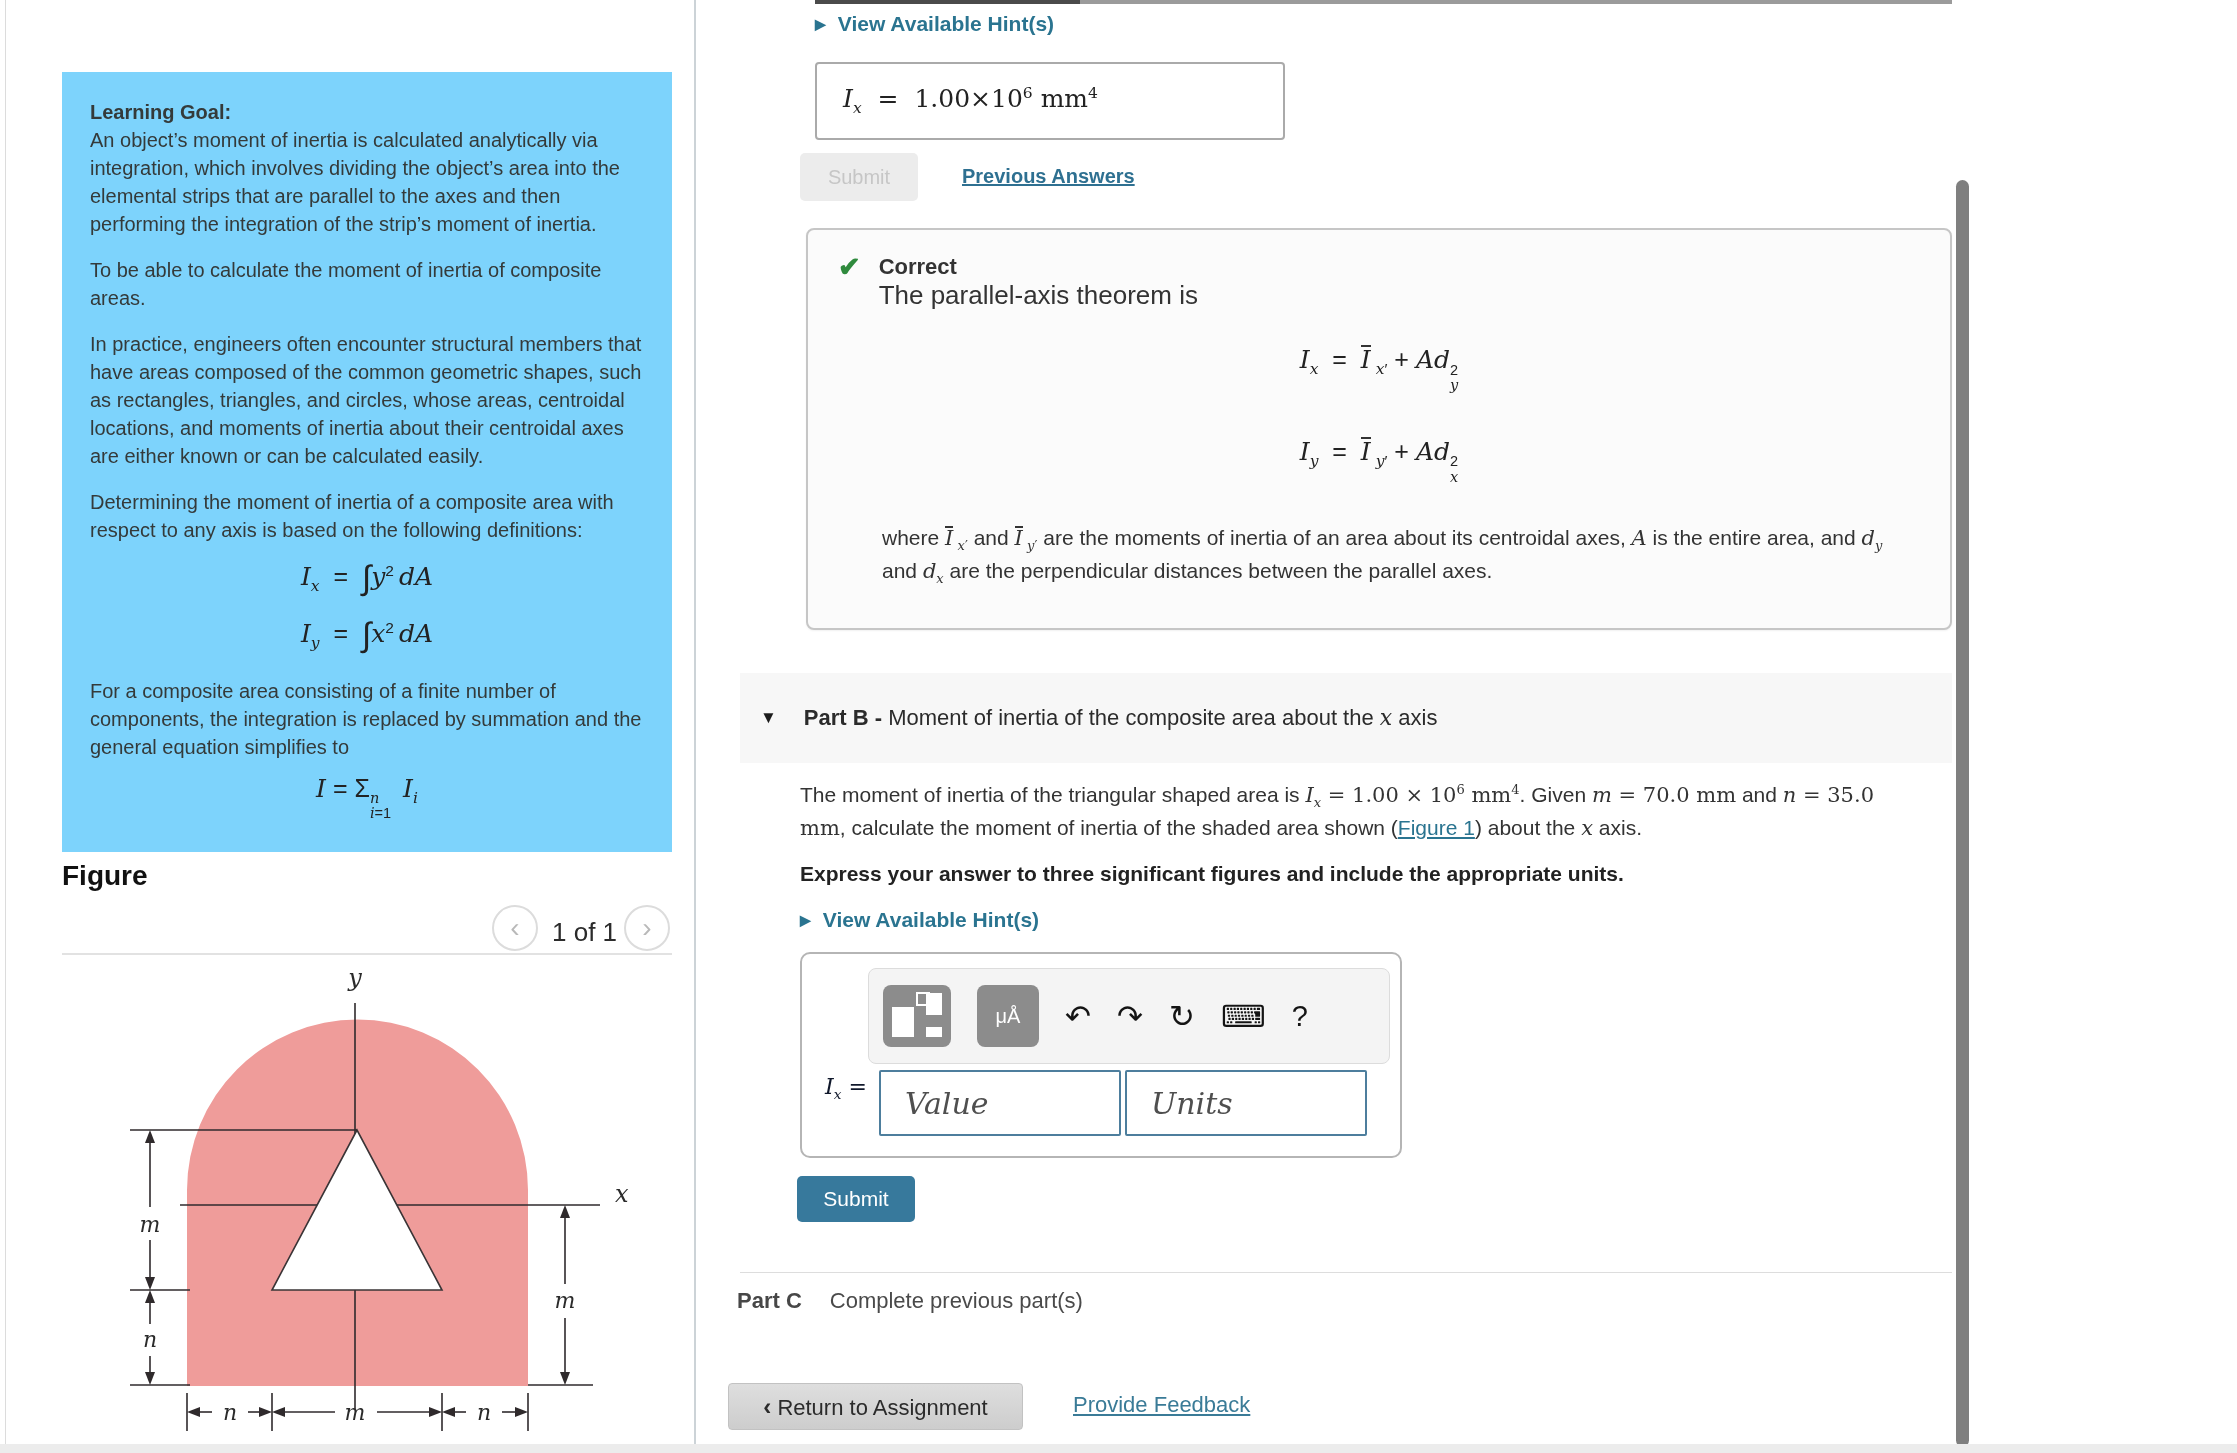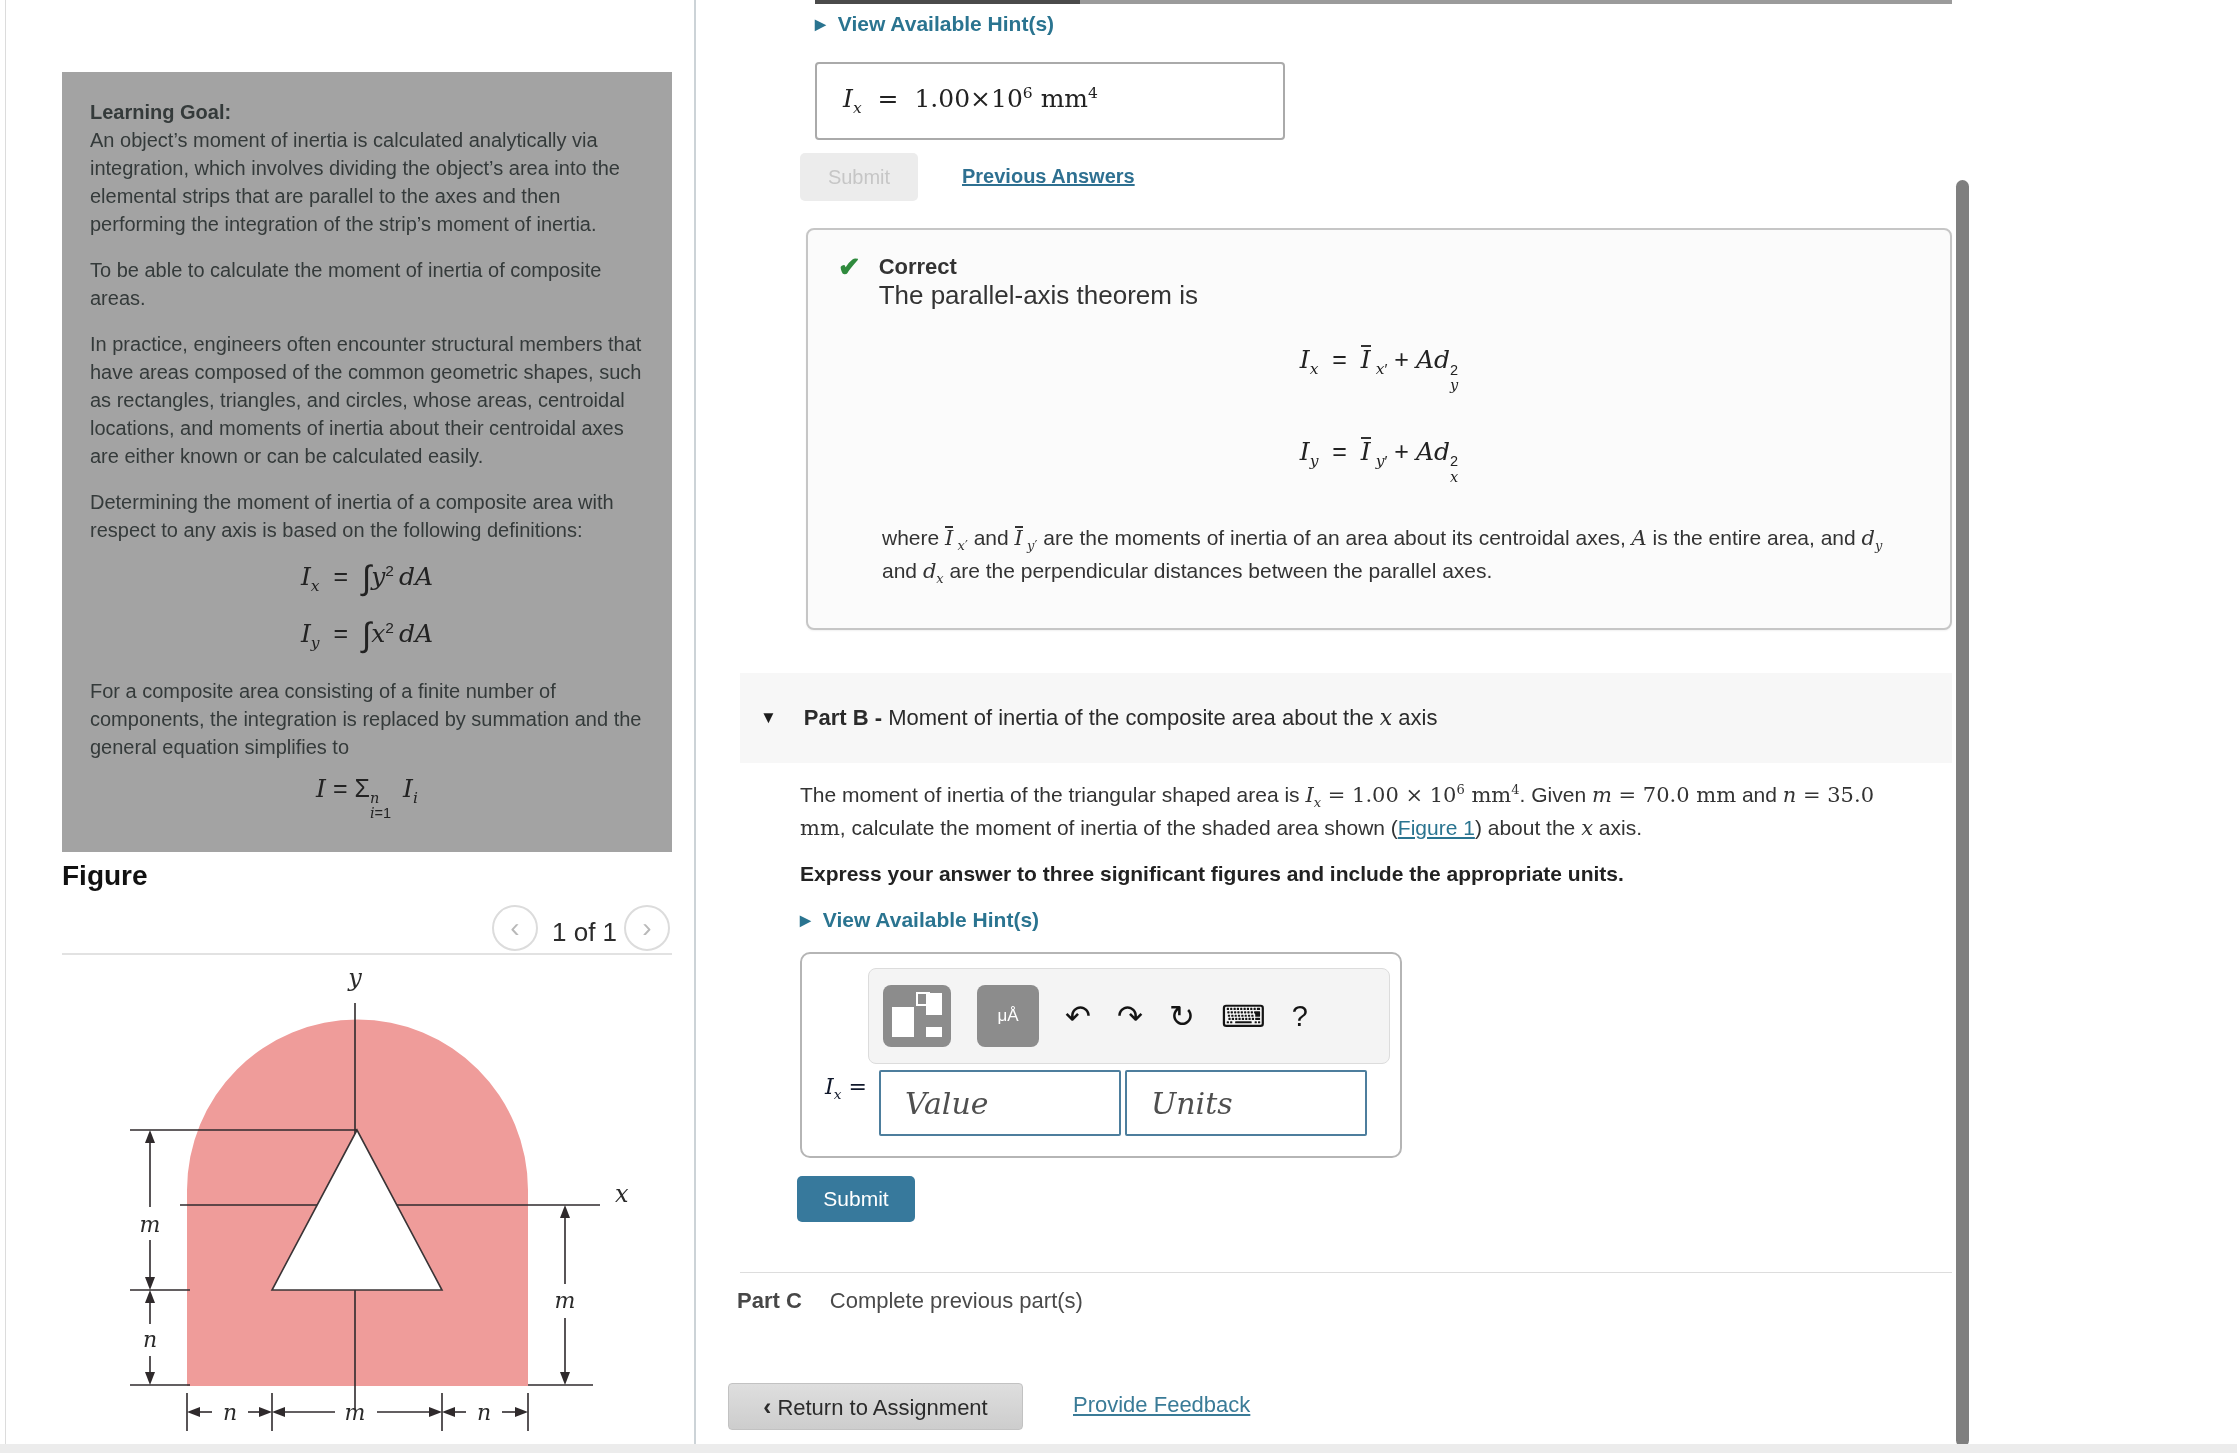--- a/index.html
+++ b/index.html
@@ -7,21 +7,21 @@
         font-family:"Liberation Sans",sans-serif;color:#333;}
   .abs{position:absolute;}
   .m, .math{font-family:"DejaVu Serif",serif;}
   i{font-family:"DejaVu Serif",serif;font-style:italic;}
   sub,sup{font-size:0.62em;}
   .ol{display:inline-block;border-top:2px solid #333;line-height:1;}
   .ss{display:inline-flex;flex-direction:column;font-size:0.58em;vertical-align:-0.45em;line-height:1.05;text-align:left;}
   .int{font-size:1.35em;vertical-align:-0.12em;}
   .tlink{color:#2a7490;text-decoration:underline;cursor:pointer;}
   
-  .teal{left:62px;top:72px;width:610px;height:780px;background:#a3a3a3;box-sizing:border-box;
+  .teal{left:62px;top:72px;width:610px;height:780px;background:#7dd3fc;box-sizing:border-box;
         padding:26px 28px;font-size:20px;line-height:1.40;color:#343a3a;}
   .teal p{margin:0 0 18px 0;}
   .lg-title{font-weight:bold;}
   .eqline{text-align:center;font-size:25px;margin:6px 0 10px 0;color:#222;}
   
   .fig-title{left:62px;top:860px;font-size:28px;font-weight:bold;color:#111;}
   .pager-btn{width:46px;height:46px;border-radius:50%;border:2px solid #dcdcdc;background:#fff;
              display:flex;align-items:center;justify-content:center;font-size:28px;color:#b9b9b9;
              box-sizing:border-box;cursor:pointer;}
   .pager-label{font-size:26px;color:#2b2b2b;}
@@ -52,21 +52,21 @@
   .partb-title{font-size:22px;color:#2b2b2b;}
   .partb-title b{font-weight:bold;}
   .problem{left:800px;top:780px;width:1075px;font-size:21px;line-height:1.45;color:#333;}
   .express{left:800px;top:862px;font-size:21px;font-weight:bold;color:#222;}
   .widget{left:800px;top:952px;width:602px;height:206px;border:2px solid #b5b5b5;border-radius:10px;
           box-sizing:border-box;background:#fff;}
   .wtoolbar{position:absolute;left:66px;top:14px;width:522px;height:96px;background:#f4f4f4;
             border:1px solid #dcdcdc;border-radius:8px;display:flex;align-items:center;padding:0 14px;
             box-sizing:border-box;gap:26px;}
   .tbtn{width:68px;height:62px;background:#8c8c8c;border:none;border-radius:8px;position:relative;cursor:pointer;}
-  .tbtn.mu{width:62px;color:#fff;font-size:17px;font-family:"Liberation Sans",sans-serif;}
+  .tbtn.mu{width:62px;color:#fff;font-size:20px;font-family:"Liberation Sans",sans-serif;}
   .ticon{font-size:31px;color:#141414;background:none;border:none;cursor:pointer;font-family:"DejaVu Sans",sans-serif;padding:0;}
   .ticon.q{font-size:29px;font-family:"Liberation Sans",sans-serif;}
   .wlabel{position:absolute;left:16px;top:120px;width:56px;text-align:center;font-size:22px;color:#0f172a;}
   .winput{position:absolute;top:116px;height:66px;width:242px;border:2px solid #4d7e9d;border-radius:2px;
           box-sizing:border-box;font-family:"DejaVu Serif",serif;font-style:italic;font-size:30px;
           color:#333;padding-left:24px;}
   .winput::placeholder{color:#4f4f4f;opacity:1;}
   .btn-submit{left:797px;top:1176px;width:118px;height:46px;background:#37799c;color:#fff;border:none;
               border-radius:5px;font-size:21px;font-family:"Liberation Sans",sans-serif;cursor:pointer;}
   .hr2{left:740px;top:1272px;width:1212px;height:1px;background:#ddd;}

